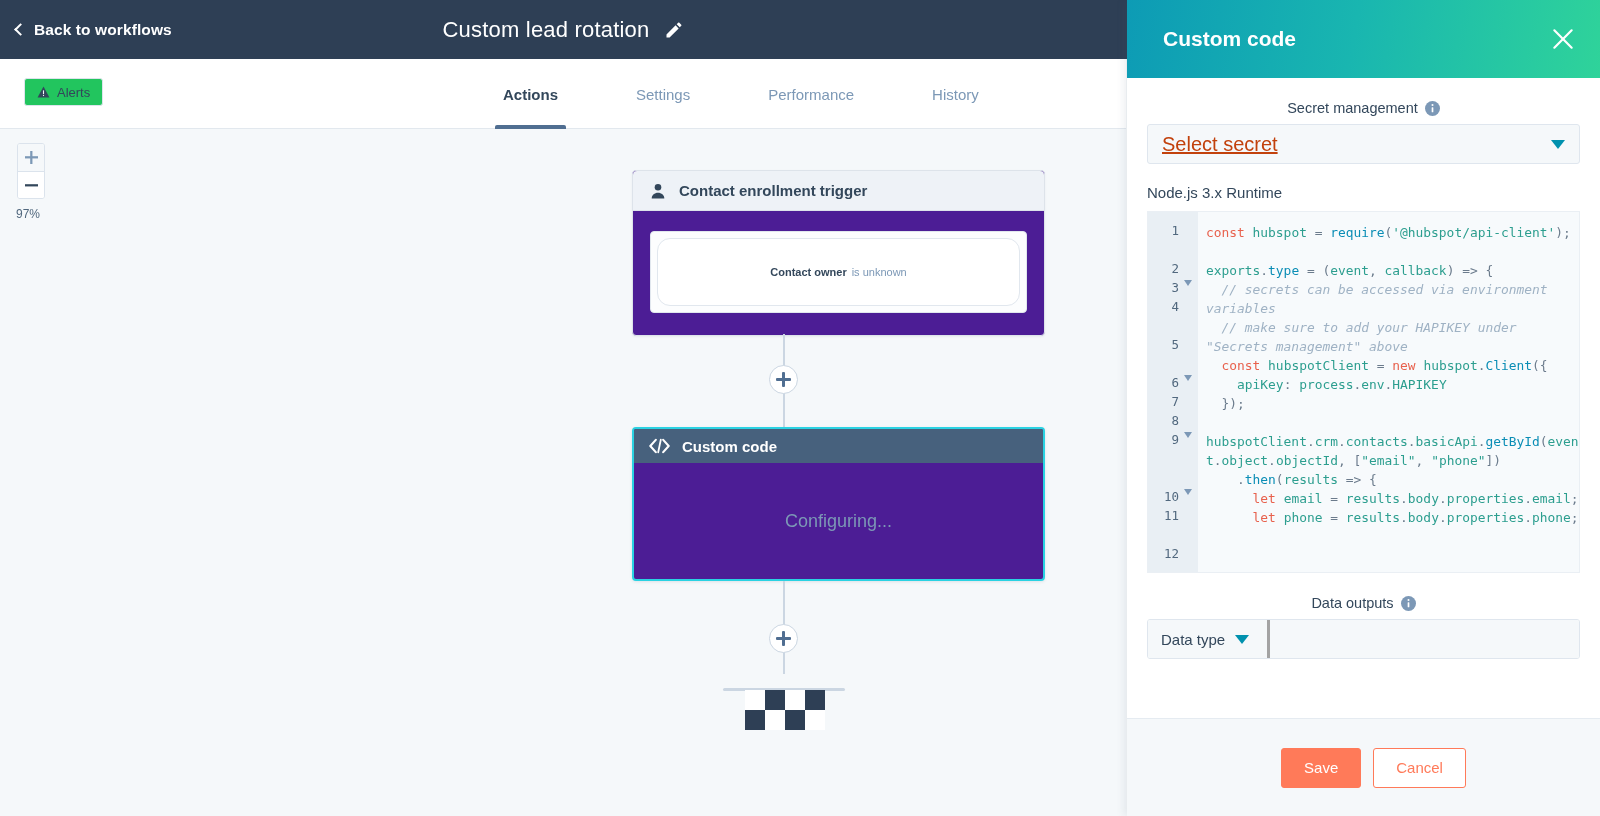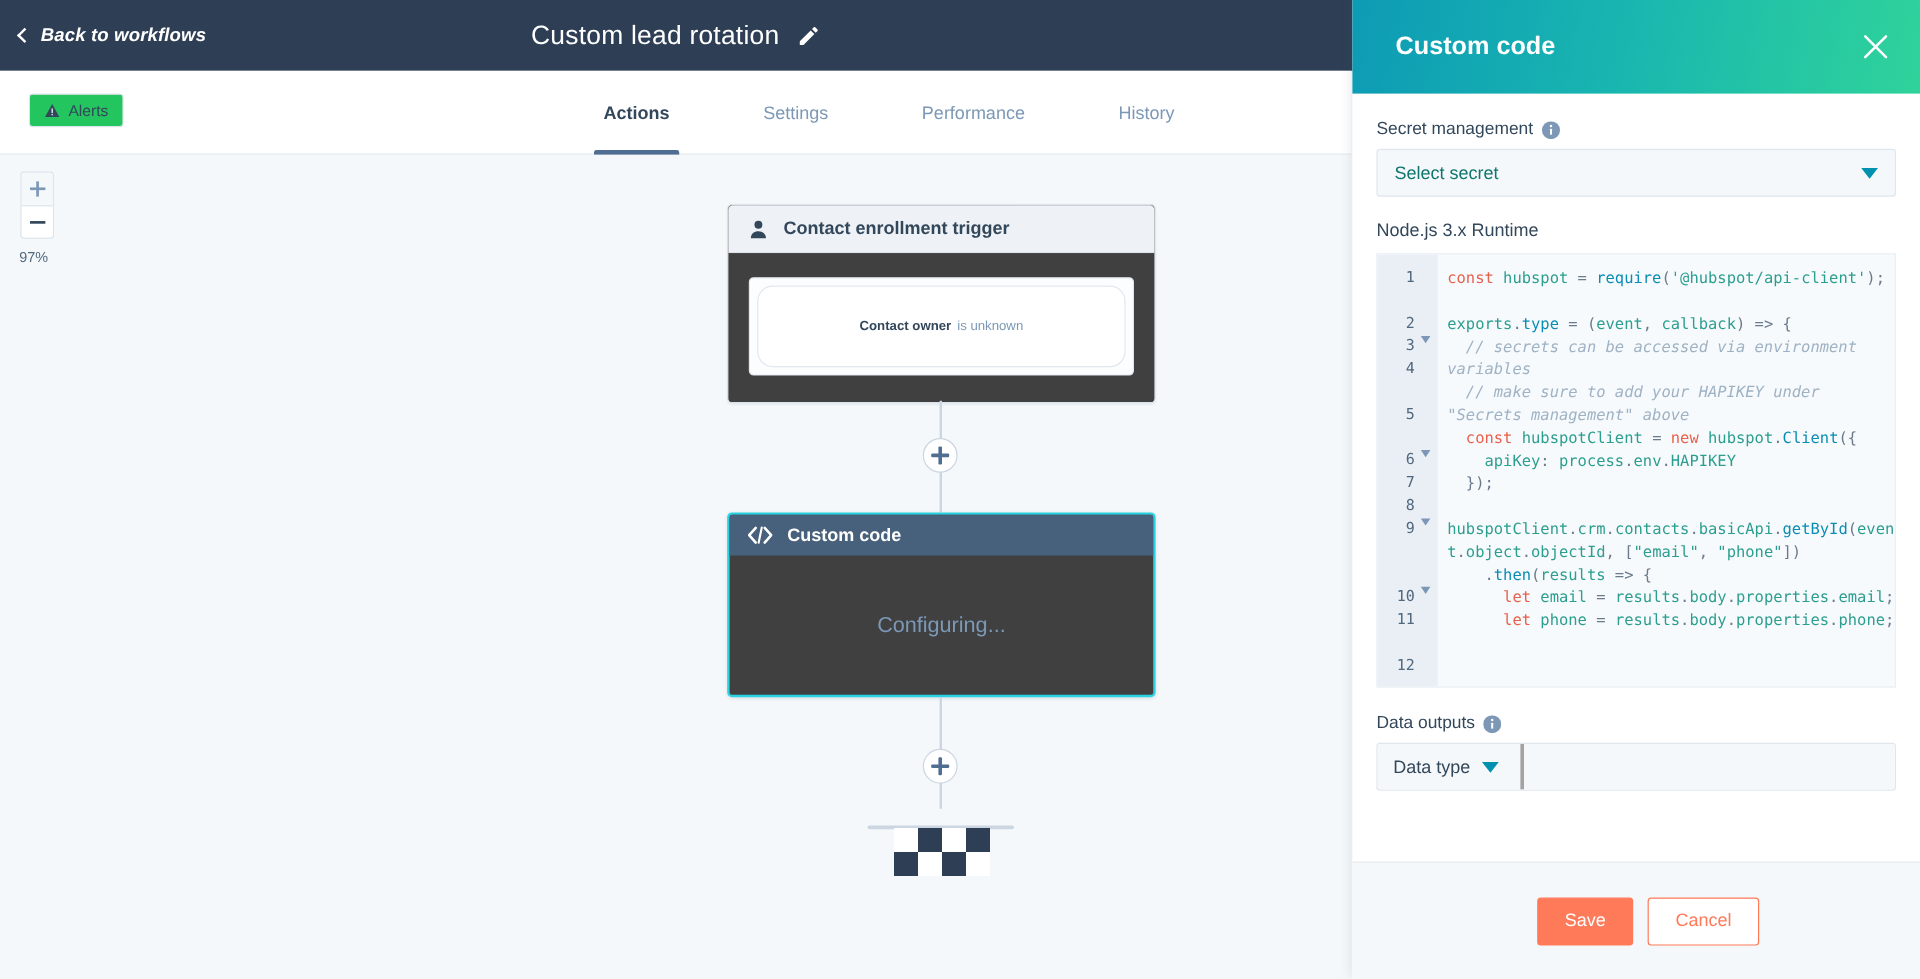--- a/index.html
+++ b/index.html
@@ -11,21 +11,21 @@
   #app { position: relative; width: 1600px; height: 816px; }
 
   
   .topbar {
     position: absolute; left: 0; top: 0; width: 1600px; height: 59px;
     background: #2e3f55; display: flex; align-items: center;
   }
   .back-link {
     display: flex; align-items: center; gap: 9px;
     margin-left: 16px; color: #ffffff; font-size: 15.5px; font-weight: 700;
-    cursor: pointer; letter-spacing: .1px; font-style: italic;
+    cursor: pointer; letter-spacing: .1px;
   }
   .chev-left {
     display: inline-block; width: 9px; height: 9px;
     border-left: 2px solid #fff; border-bottom: 2px solid #fff;
     transform: rotate(45deg); margin-bottom: 1px;
   }
   .wf-title-wrap {
     position: absolute; left: 0; top: 0; width: 1126px; height: 59px;
     display: flex; align-items: center; justify-content: center; gap: 14px;
     pointer-events: none;
@@ -71,22 +71,22 @@
   .zoom-btn {
     height: 27px; display: flex; align-items: center; justify-content: center;
     background: #f5f8fa; cursor: pointer;
   }
   .zoom-btn.minus { background: #ffffff; border-top: 1px solid #dbe3ec; }
   .zoom-pct {
     position: absolute; left: 16px; top: 78px; font-size: 12px; color: #51687e;
   }
 
   .node {
-    position: absolute; left: 606px; width: 357px;
-    background: #404040; border-radius: 4px;
+    position: absolute; left: 632px; width: 413px;
+    background: #4c1d95; border-radius: 4px;
   }
   
   .node-trigger { top: 41px; border: 1px solid #dde3ea; box-shadow: 0 1px 2px rgba(65,85,105,.08); }
   .node-trigger .nhead {
     height: 40px; background: #eef2f7; border-bottom: 1px solid #dde3ea;
     border-radius: 4px 4px 0 0; display: flex; align-items: center; gap: 12px;
     padding-left: 16px;
   }
   .nhead-title-dark { font-size: 15px; font-weight: 700; color: #33475b; }
   .node-trigger .nbody { padding: 20px 17px 22px; }
@@ -147,29 +147,29 @@
     height: 78px; flex: 0 0 78px;
     background: linear-gradient(100deg, #0d9bb5 0%, #19b6b0 48%, #2fd39a 100%);
     display: flex; align-items: center; padding: 0 24px 0 36px;
   }
   .panel-title { color: #fff; font-size: 21px; font-weight: 700; flex: 1; }
   .close-x { width: 26px; height: 26px; cursor: pointer; }
 
   .panel-body { flex: 1; padding: 22px 20px 0 20px; overflow: hidden; }
   .field-label {
     display: flex; align-items: center; gap: 7px;
-    font-size: 14.5px; color: #33475b; margin-bottom: 8px;
+    font-size: 14.5px; color: #33475b; margin-bottom: 8px; justify-content: center;
   }
   .info-icon { width: 15px; height: 15px; cursor: pointer; }
 
   .select-box {
     height: 40px; border: 1px solid #dfe6ee; border-radius: 3px; background: #f5f8fa;
     display: flex; align-items: center; padding: 0 14px; cursor: pointer;
   }
-  .select-text { flex: 1; font-size: 15px; color: #0f766e; }
+  .select-text { flex: 1; font-size: 20px; color: #c2410c; text-decoration: underline; }
   .caret-down {
     width: 0; height: 0; border-left: 7px solid transparent;
     border-right: 7px solid transparent; border-top: 9px solid #0091ae;
   }
 
   .runtime-label { font-size: 15px; color: #33475b; margin: 20px 0 10px; }
 
   .editor {
     height: 362px; background: #f7fafc; border: 1px solid #eaeff4;
     display: flex; overflow: hidden; position: relative;

